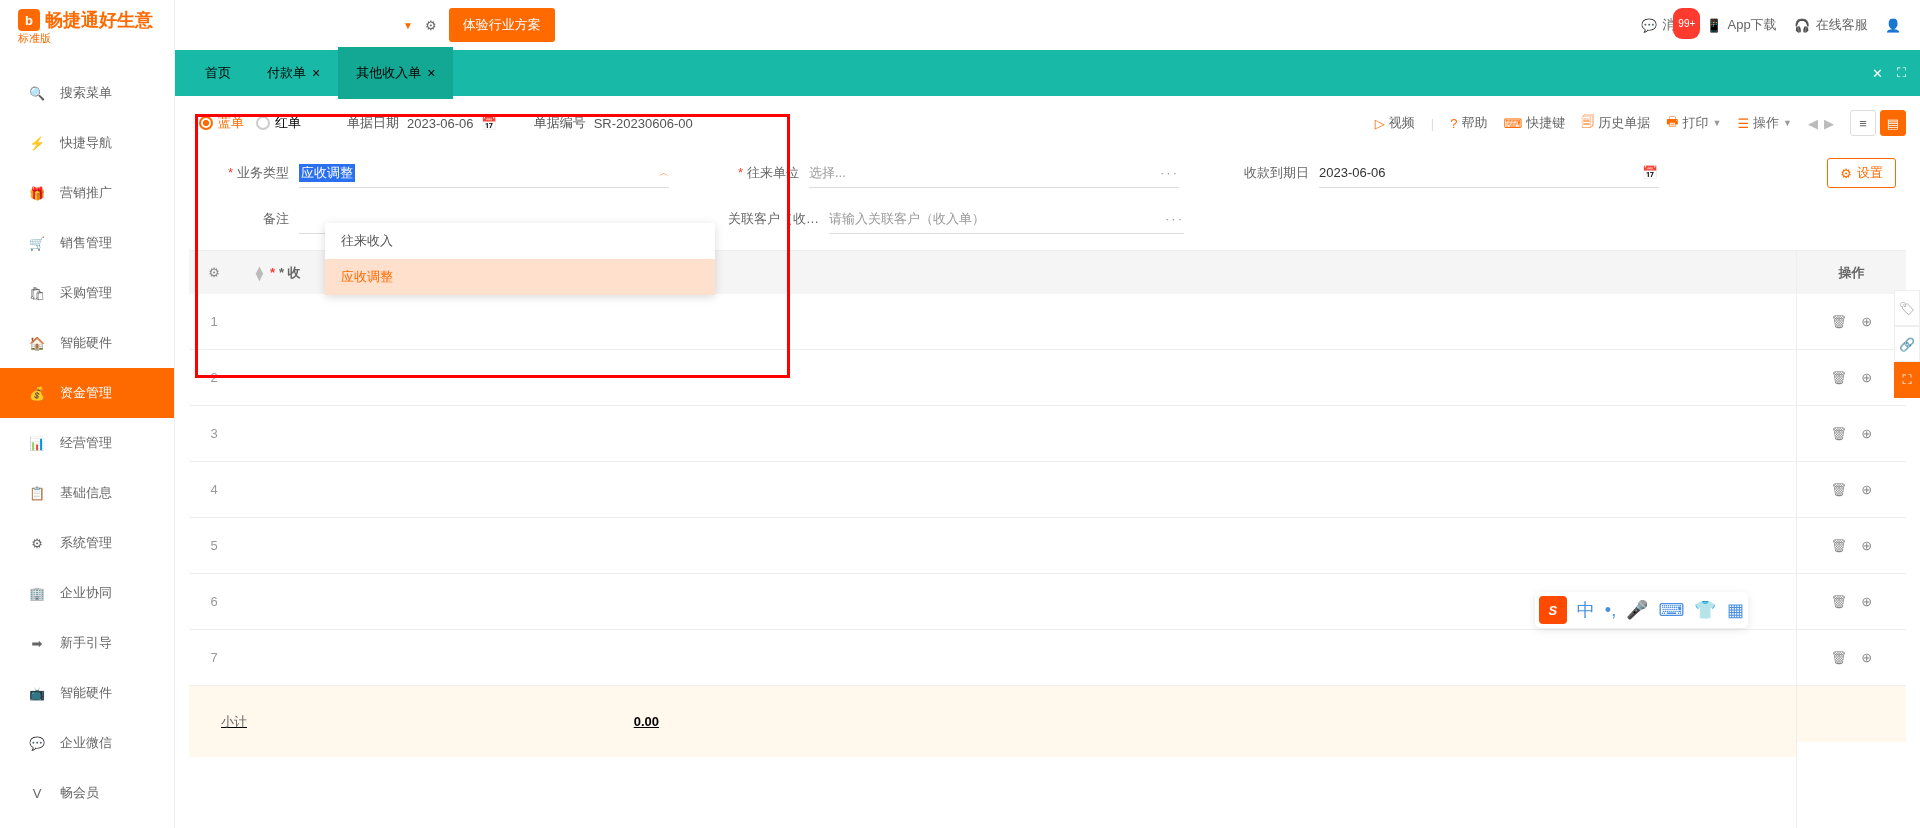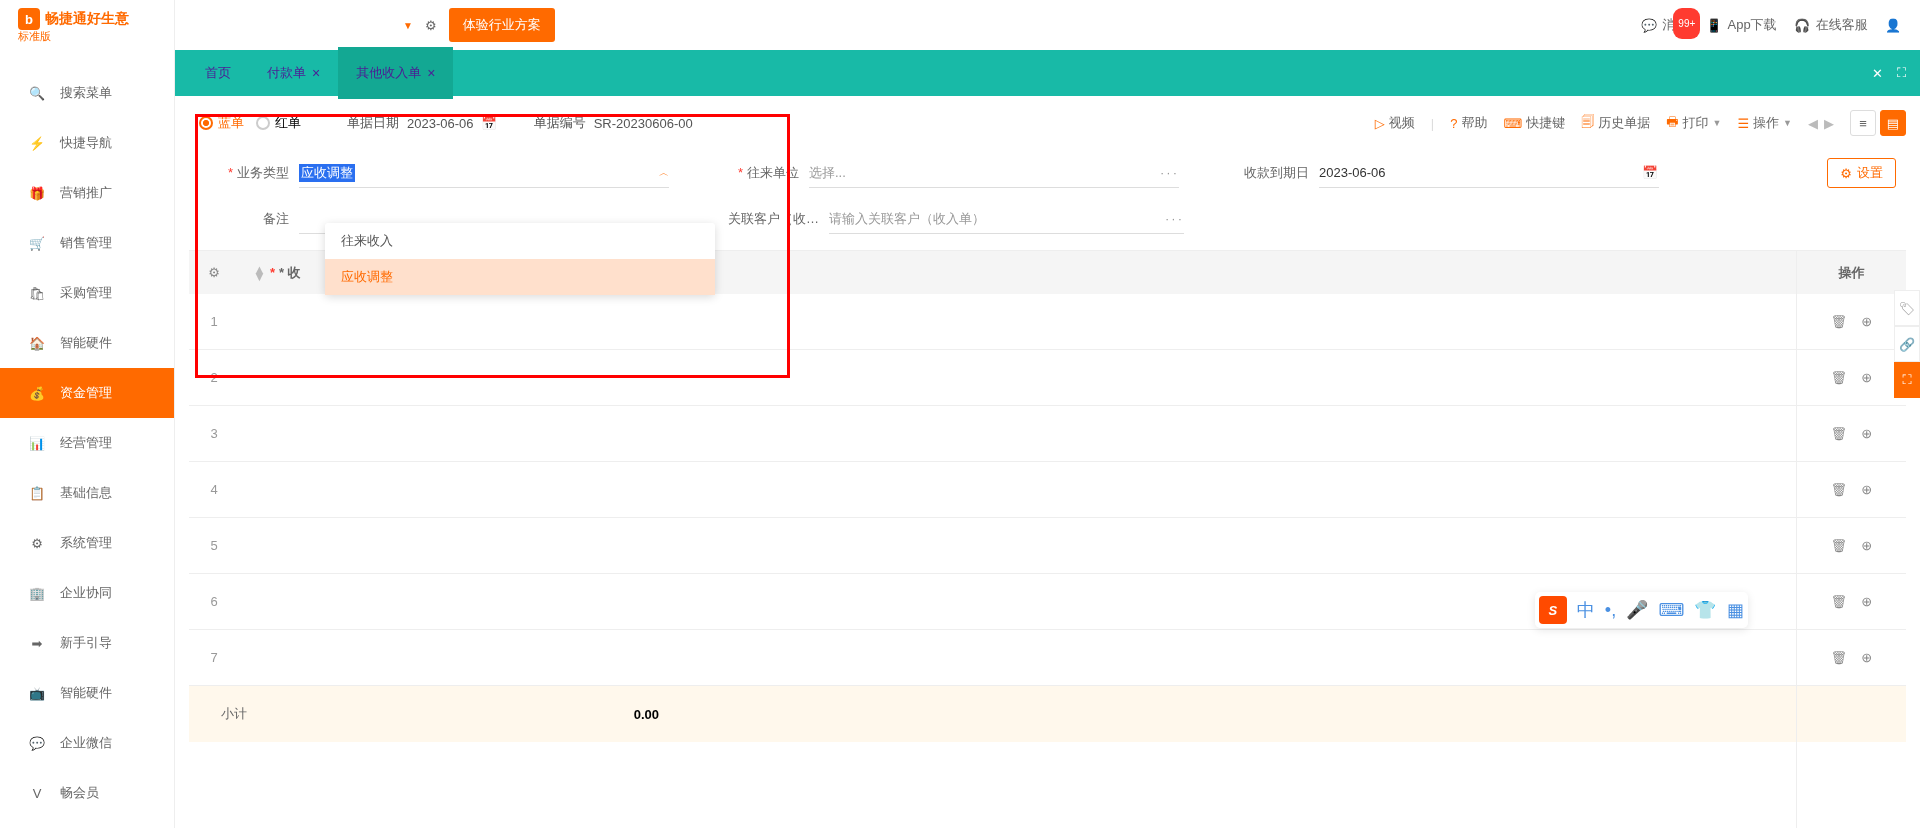--- a/index.html
+++ b/index.html
@@ -2,38 +2,38 @@
 <html><head>
 <meta charset="utf-8">
 <style>
 *{margin:0;padding:0;box-sizing:border-box;font-family:"Microsoft YaHei",Arial,sans-serif;font-size:13px;}
 body{background:#fff;width:1920px;height:828px;overflow:hidden;position:relative;}
 .layout{display:flex;height:828px;}
 .sidebar{width:175px;background:#fff;border-right:1px solid #eee;flex-shrink:0;}
 .logo-area{height:50px;padding:8px 18px;}
 .logo-brand{display:flex;align-items:center;gap:5px;}
 .logo-icon{width:22px;height:22px;background:#ff6a00;border-radius:4px;display:flex;align-items:center;justify-content:center;color:#fff;font-weight:bold;}
-.logo-text{color:#ff6a00;font-size:14px;font-weight:bold;}
+.logo-text{color:#ff6a00;font-size:18px;font-weight:bold;}
 .logo-sub{color:#ff6a00;font-size:11px;margin-top:-1px;}
 .nav-list{padding-top:18px;}
 .nav-item{height:50px;display:flex;align-items:center;padding-left:28px;color:#666;cursor:pointer;gap:14px;}
 .nav-item.active{background:#ff6a00;color:#fff;}
 .nav-icon{width:18px;height:18px;display:inline-flex;align-items:center;justify-content:center;}
 .main{flex:1;display:flex;flex-direction:column;min-width:0;}
 .topbar{height:50px;display:flex;align-items:center;padding:0 18px;gap:12px;}
 .top-org{color:#999;width:220px;display:flex;align-items:center;justify-content:space-between;}
 .chev{color:#ff6a00;font-size:10px;}
 .top-gear{color:#666;}
 .trial-btn{background:#ff6a00;color:#fff;border:none;padding:8px 14px;border-radius:3px;cursor:pointer;}
 .top-right{margin-left:auto;display:flex;align-items:center;gap:18px;color:#666;}
 .badge-wrap{position:relative;}
 .badge{position:absolute;top:-8px;right:-12px;background:#ff3b30;color:#fff;border-radius:9px;padding:8px 5px;font-size:10px;line-height:15px;}
 .tri{display:flex;align-items:center;gap:5px;}
 .tabsbar{height:46px;background:#18baa7;display:flex;align-items:center;padding-left:12px;position:relative;}
-.tab{color:#4c1d95;padding:0 18px;height:52px;display:flex;align-items:center;gap:6px;cursor:pointer;}
+.tab{color:#000000;padding:0 18px;height:52px;display:flex;align-items:center;gap:6px;cursor:pointer;}
 .tab.active{background:#13a893;}
 .tab-close{font-size:14px;}
 .tabs-right{margin-left:auto;display:flex;align-items:center;gap:14px;padding-right:14px;color:#fff;}
 .content{flex:1;background:#fff;display:flex;flex-direction:column;min-height:0;}
 .form-toolbar{height:54px;display:flex;align-items:center;padding:0 14px;gap:36px;}
 .radio-group{display:flex;align-items:center;gap:12px;background:#fff;padding:6px 10px;border-radius:3px;}
 .radio{display:flex;align-items:center;gap:5px;cursor:pointer;}
 .radio-dot{width:14px;height:14px;border-radius:50%;border:2px solid #ccc;}
 .radio.on .radio-dot{border-color:#ff6a00;background:radial-gradient(#ff6a00 40%,#fff 45%);}
 .radio.on{color:#ff6a00;}
@@ -61,21 +61,21 @@
 .annot{position:absolute;border:3px solid #ff0000;pointer-events:none;z-index:40;}
 .table-area{flex:1;display:flex;border-top:1px solid #eee;margin:8px 14px 0 14px;}
 .table-left{flex:1;}
 .thead{height:43px;background:#f5f5f5;display:flex;align-items:center;}
 .gear-cell{width:50px;display:flex;justify-content:center;color:#888;}
 .th{display:flex;align-items:center;gap:4px;padding-left:14px;color:#666;font-weight:600;}
 .sort{color:#bbb;font-size:9px;display:flex;flex-direction:column;line-height:7px;}
 .req-star{color:#ff3b30;}
 .trow{height:56px;border-bottom:1px solid #eee;display:flex;align-items:center;}
 .rownum{width:50px;text-align:center;color:#999;}
-.subtotal{height:56px;background:#fff8ec;display:flex;align-items:center;}
+.subtotal{height:71px;background:#fff8ec;display:flex;align-items:center;text-decoration:underline;}
 .st-label{width:90px;text-align:center;color:#666;}
 .st-val{width:400px;text-align:right;color:#000000;font-weight:600;padding-right:20px;}
 .ops-col{width:110px;border-left:1px solid #eee;}
 .ops-head{height:43px;background:#f5f5f5;display:flex;align-items:center;justify-content:center;color:#666;font-weight:600;}
 .ops-row{height:56px;border-bottom:1px solid #eee;display:flex;align-items:center;justify-content:center;gap:14px;color:#888;}
 .side-tools{position:absolute;right:0;top:290px;display:flex;flex-direction:column;gap:0;}
 .side-tool{width:26px;height:36px;background:#fff;border:1px solid #eee;display:flex;align-items:center;justify-content:center;color:#999;}
 .side-tool.active{background:#ff6a00;color:#fff;border-color:#ff6a00;}
 .ime-bar{position:absolute;right:172px;bottom:200px;display:flex;align-items:center;gap:10px;background:#fff;padding:4px;border-radius:5px;box-shadow:0 2px 8px rgba(0,0,0,0.1);}
 .ime-logo{width:28px;height:28px;background:#ff4a00;border-radius:4px;color:#fff;display:flex;align-items:center;justify-content:center;font-weight:bold;font-style:italic;}

